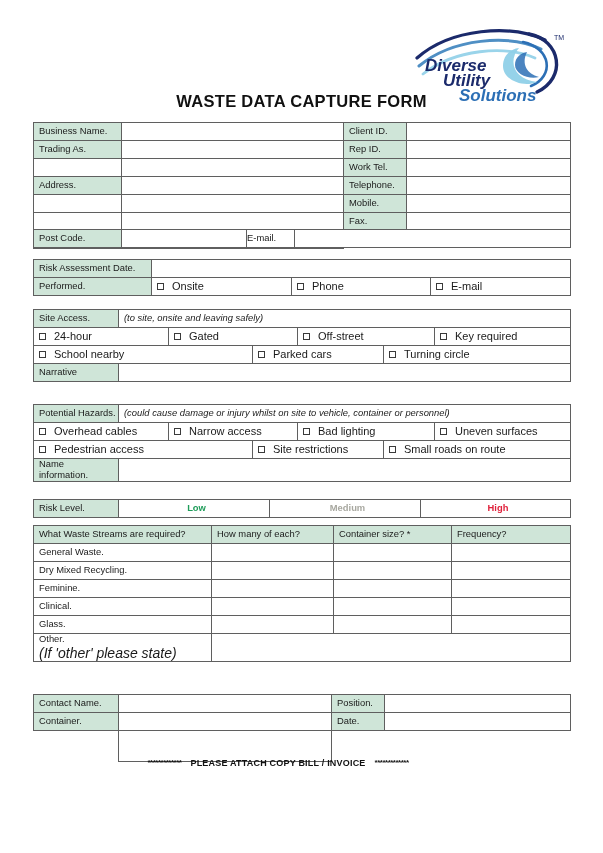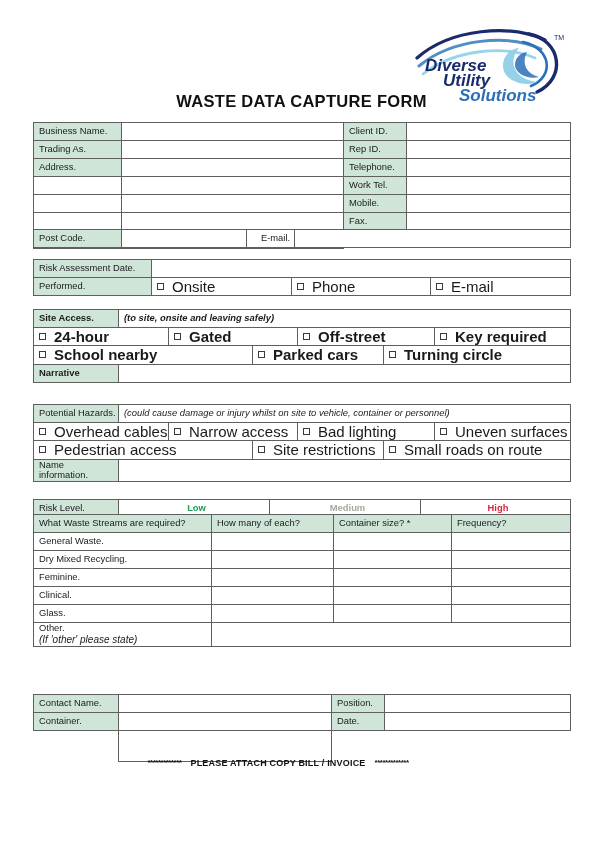--- a/index.html
+++ b/index.html
@@ -77,25 +77,25 @@
   .cbox {
     display: inline-block;
     width: 7px;
     height: 7px;
     border: 1px solid #3a3a3a;
     background: #ffffff;
     vertical-align: middle;
     margin-right: 8px;
     box-sizing: border-box;
   }
-  .cb-txt { vertical-align: middle; font-size: 15px; }
+  .cb-txt { vertical-align: middle; font-size: 11px; }
 
   .hint {
     font-style: italic;
-    font-size: 10px;
+    font-size: 14px;
   }
 
   .tall { height: 34px; vertical-align: top; padding-top: 3px; }
   .tall2 { height: 30px; vertical-align: top; padding-top: 3px; }
 
   .risk-val {
     text-align: center;
     font-weight: bold;
     font-size: 9.8px;
   }
@@ -158,29 +158,29 @@
         <td class="lbl">Client ID.</td>
         <td></td>
       </tr>
       <tr>
         <td class="lbl">Trading As.</td>
         <td></td>
         <td class="lbl">Rep ID.</td>
         <td></td>
       </tr>
       <tr>
+        <td></td>
+        <td></td>
+        <td class="lbl">Work Tel.</td>
+        <td></td>
+      </tr>
+      <tr>
         <td class="lbl">Address.</td>
         <td></td>
         <td class="lbl">Telephone.</td>
-        <td></td>
-      </tr>
-      <tr>
-        <td></td>
-        <td></td>
-        <td class="lbl">Work Tel.</td>
         <td></td>
       </tr>
       <tr>
         <td></td>
         <td></td>
         <td class="lbl">Mobile.</td>
         <td></td>
       </tr>
       <tr>
         <td></td>
@@ -201,21 +201,21 @@
     <colgroup>
       <col style="width:88px">
         <col style="width:125px">
       <col style="width:48px">
         <col style="width:276px">
     </colgroup>
     <tbody>
       <tr>
         <td class="lbl">Post Code.</td>
         <td></td>
-        <td style="text-align:center;padding-left:10px">E-mail.</td>
+        <td style="text-align:left;padding-left:0">E-mail.</td>
         <td></td>
       </tr>
     </tbody>
   </table>
 
   <table class="block" style="top:259px;">
     <colgroup>
       <col style="width:118px">
         <col style="width:140px">
       <col style="width:139px">
@@ -234,21 +234,21 @@
         <td class="cb-cell">
           <span class="cbox"></span><span class="cb-txt">Phone</span>
         </td>
         <td class="cb-cell">
           <span class="cbox"></span><span class="cb-txt">E-mail</span>
         </td>
       </tr>
     </tbody>
   </table>
 
-  <table class="block" style="top:309px;font-weight:bold;">
+  <table class="block" style="top:309px;">
     <colgroup>
       <col style="width:85px">
         <col style="width:50px">
         <col style="width:84px">
       <col style="width:45px">
         <col style="width:86px">
         <col style="width:51px">
       <col style="width:136px">
     </colgroup>
     <tbody>
@@ -348,21 +348,21 @@
     <tbody>
       <tr>
         <td class="lbl">Risk Level.</td>
         <td class="risk-val" style="color:#1f9d5a">Low</td>
         <td class="risk-val" style="color:#a8a8a0">Medium</td>
         <td class="risk-val" style="color:#e0223c">High</td>
       </tr>
     </tbody>
   </table>
 
-  <table class="block" style="top:514px;">
+  <table class="block" style="top:525px;">
     <colgroup>
       <col style="width:178px">
         <col style="width:122px">
       <col style="width:118px">
         <col style="width:119px">
     </colgroup>
     <tbody>
       <tr>
         <td class="lbl">What Waste Streams are required?</td>
         <td class="lbl">How many of each?</td>

